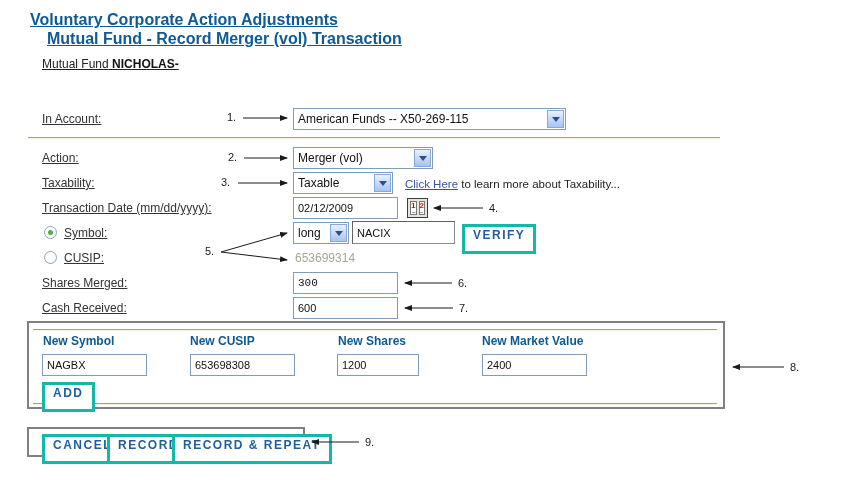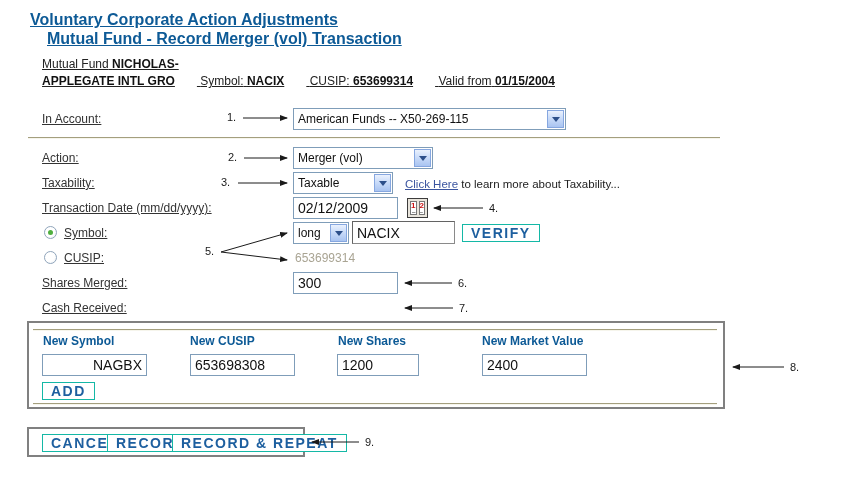--- a/index.html
+++ b/index.html
@@ -26,29 +26,29 @@
     border:1px solid #86a7e0;box-sizing:border-box;
     display:flex;align-items:center;justify-content:center;
   }
   .xpsel .chev{
     width:0;height:0;border-left:4px solid transparent;border-right:4px solid transparent;
     border-top:5px solid #2c4f8a;
   }
   
   .inp{
     position:absolute;height:22px;box-sizing:border-box;border:1px solid #7f9db9;
-    font-family:"Liberation Sans","DejaVu Sans",sans-serif;font-size:14px;color:#111;
+    font-family:"Liberation Sans","DejaVu Sans",sans-serif;font-size:11px;color:#111;
     padding:1px 4px;background:#fff;
   }
   .inp.sunken{border:1px solid #8a8a8a;border-top-color:#636363;border-left-color:#636363;height:23px;}
   
   .xpbtn{
-    position:absolute;background:#fff;border:1px solid #14b8a6;color:#1d5f9f;
-    font-weight:bold;font-size:14px;letter-spacing:1.5px;
-    padding:3px 8px 2px 8px;white-space:nowrap;cursor:pointer;
+    position:absolute;background:#fff;border:3px solid #14b8a6;color:#1d5f9f;
+    font-weight:bold;font-size:12px;letter-spacing:1.5px;
+    padding:3px 8px 10px 8px;white-space:nowrap;cursor:pointer;
     font-family:"Liberation Sans","DejaVu Sans",sans-serif;line-height:11px;
   }
   
   .radio{
     position:absolute;width:13px;height:13px;border-radius:50%;
     border:1px solid #90a5bb;background:radial-gradient(circle at 35% 35%,#ffffff 55%,#e7ecf2 100%);
     box-sizing:border-box;
   }
   .radio.checked::after{
     content:"";position:absolute;left:3px;top:3px;width:5px;height:5px;border-radius:50%;
@@ -78,26 +78,20 @@
 </head>
 <body>
 
 <div id="page">
 
   <div class="abs title" style="left:30px;top:11px;">Voluntary Corporate Action Adjustments</div>
   <div class="abs title" style="left:30px;top:30px;margin-left:17px;">Mutual Fund - Record Merger (vol) Transaction</div>
 
   <div class="abs fundline" style="left:42px;top:57px;">
     <span>Mutual Fund</span>&nbsp;<b>NICHOLAS-</b>
-  </div>
-  <div class="abs fundline" style="left:42px;top:74px;">
-    <span class="seg"><b>APPLEGATE INTL GRO</b></span>
-    <span class="seg"><span>Symbol:</span>&nbsp;<b>NACIX</b></span>
-    <span class="seg"><span>CUSIP:</span>&nbsp;<b>653699314</b></span>
-    <span><span>Valid from</span>&nbsp;<b>01/15/2004</b></span>
   </div>
 
   <div class="abs lbl" style="left:42px;top:112px;">In Account:</div>
   <div class="xpsel" style="left:293px;top:108px;width:273px;">
     <span>American Funds -- X50-269-115</span>
     <span class="arrowbtn">
         <span class="chev"></span>
       </span>
   </div>
 
@@ -138,34 +132,35 @@
       </span>
   </div>
   <input class="inp sunken" style="left: 352px; top: 221px; width: 103px;" value="NACIX">
   <button class="xpbtn" style="left:462px;top:224px;">VERIFY</button>
 
   <div class="radio" style="left:44px;top:251px;"></div>
   <div class="abs lbl" style="left:64px;top:251px;">CUSIP:</div>
   <div class="grayval" style="left:295px;top:251px;">653699314</div>
 
   <div class="abs lbl" style="left:42px;top:276px;">Shares Merged:</div>
-  <input class="inp" style="left: 293px; top: 272px; width: 105px;" value="300">
+  <input class="inp" style="left: 293px; top: 272px; width: 105px; font-family: Liberation Mono, monospace;" value="300">
 
   <div class="abs lbl" style="left:42px;top:301px;">Cash Received:</div>
+  <input class="inp" style="left: 293px; top: 297px; width: 105px;" value="600">
 
   <div class="graybox" style="left:27px;top:321px;width:698px;height:88px;"></div>
   <hr class="tan" style="left:33px;top:329px;width:684px;">
   <hr class="tan" style="left:33px;top:403px;width:684px;">
 
   <div class="colhdr" style="left:43px;top:334px;">New Symbol</div>
   <div class="colhdr" style="left:190px;top:334px;">New CUSIP</div>
   <div class="colhdr" style="left:338px;top:334px;">New Shares</div>
   <div class="colhdr" style="left:482px;top:334px;">New Market Value</div>
 
-  <input class="inp" style="left: 42px; top: 354px; width: 105px; text-align: right;" value="NAGBX">
+  <input class="inp" style="left: 42px; top: 354px; width: 105px;" value="NAGBX">
   <input class="inp" style="left: 190px; top: 354px; width: 105px;" value="653698308">
   <input class="inp" style="left: 337px; top: 354px; width: 82px;" value="1200">
   <input class="inp" style="left: 482px; top: 354px; width: 105px;" value="2400">
 
   <button class="xpbtn" style="left:42px;top:382px;">ADD</button>
 
   <div class="graybox" style="left:27px;top:427px;width:278px;height:30px;"></div>
   <button class="xpbtn" style="left:42px;top:434px;">CANCEL</button>
   <button class="xpbtn" style="left:107px;top:434px;">RECORD</button>
   <button class="xpbtn" style="left:172px;top:434px;">RECORD &amp; REPEAT</button>

